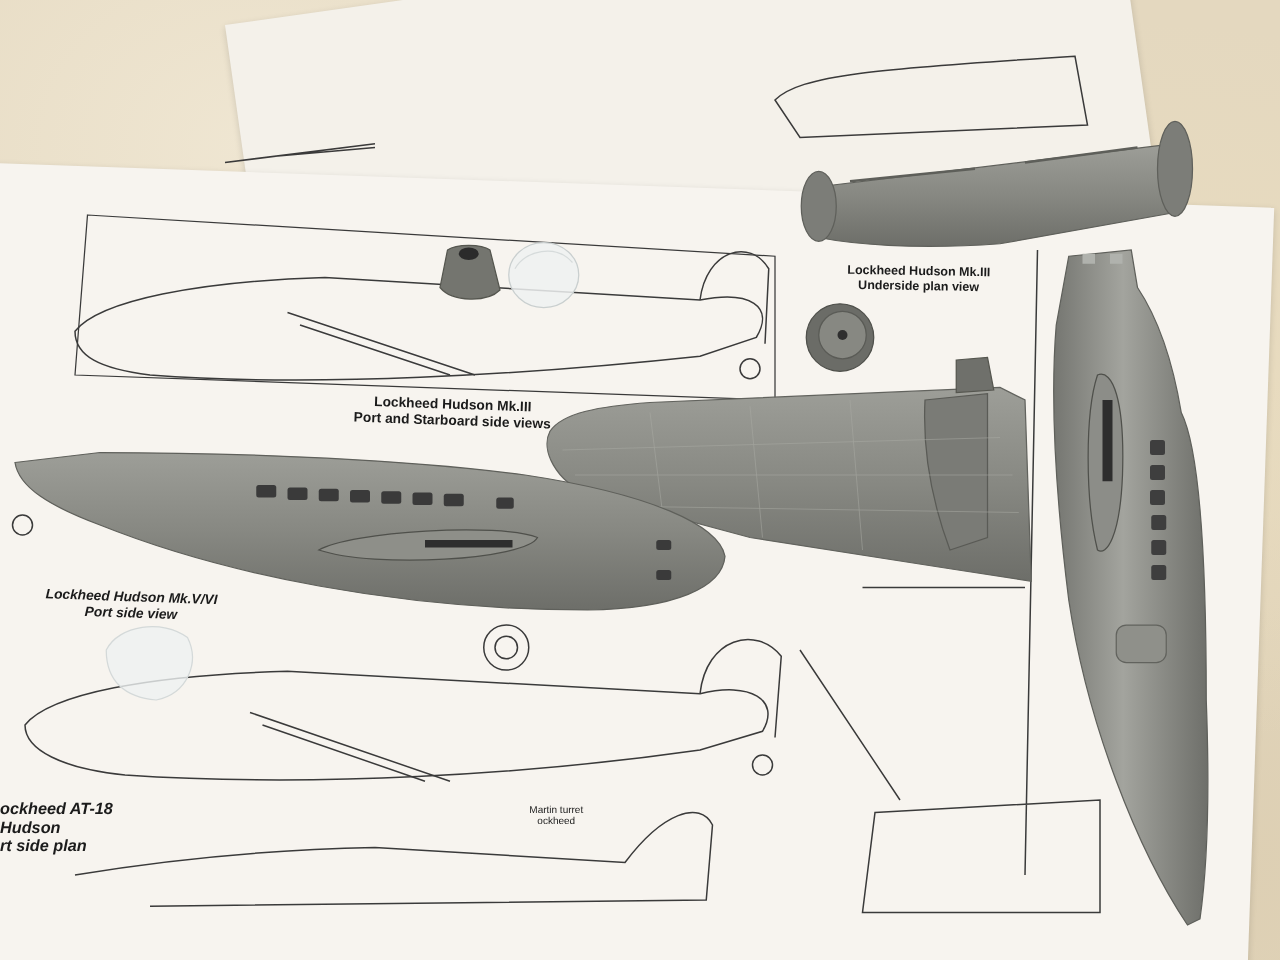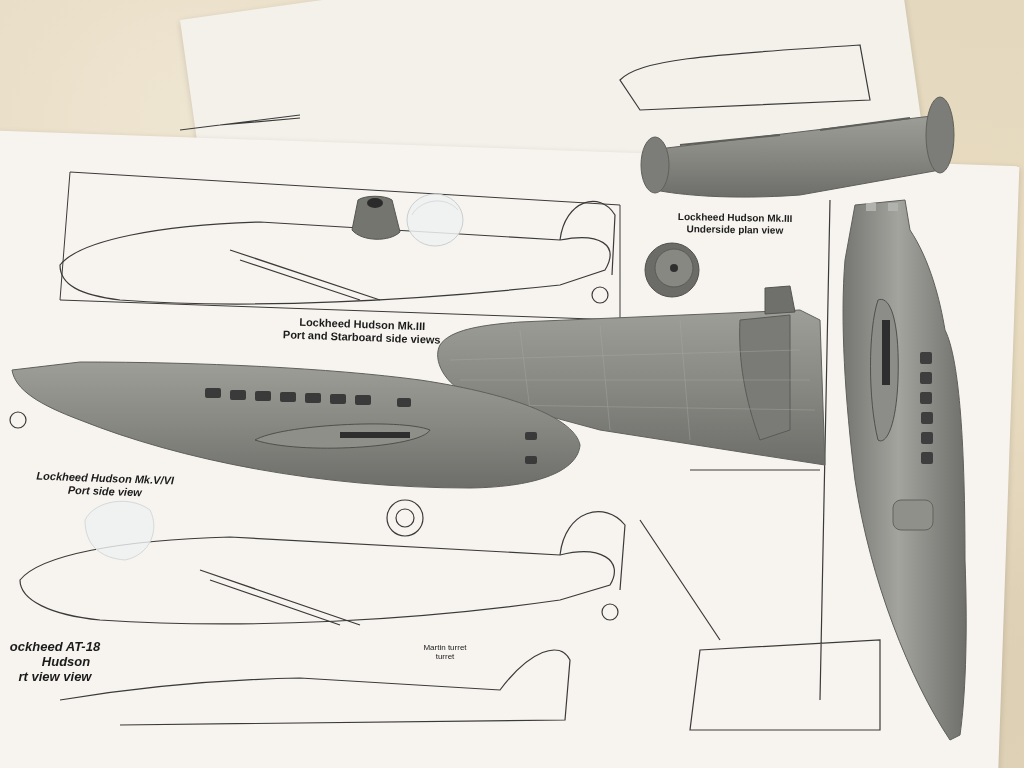--- a/index.html
+++ b/index.html
@@ -154,22 +154,22 @@
 <div class="lbl" style="left:262px;top:318px;width:200px;font-size:11px;transform:rotate(2deg);">
   <div>Lockheed Hudson Mk.III</div>
   <div>Port and Starboard side views</div>
 </div>
 
 <div class="lbl lbl-ital" style="left:30px;top:472px;width:150px;font-size:11px;transform:rotate(2deg);">
   <div>Lockheed Hudson Mk.V/VI</div>
   <div>Port side view</div>
 </div>
 
-<div class="lbl lbl-ital" style="left:0px;top:640px;width:110px;font-size:13px;text-align:center;">
+<div class="lbl lbl-ital" style="left:0px;top:640px;width:110px;font-size:13px;text-align:left;">
   <div>ockheed AT-18</div>
-  <div style="padding-left:22px;">Hudson</div>
-  <div>rt view view</div>
+  <div style="">Hudson</div>
+  <div>rt side plan</div>
 </div>
 
 <div class="lbl" style="left:410px;top:643px;width:70px;font-size:8px;font-weight:normal;">
   <div>Martin turret</div>
-  <div>turret</div>
+  <div>ockheed</div>
 </div>
 
 </body></html>

